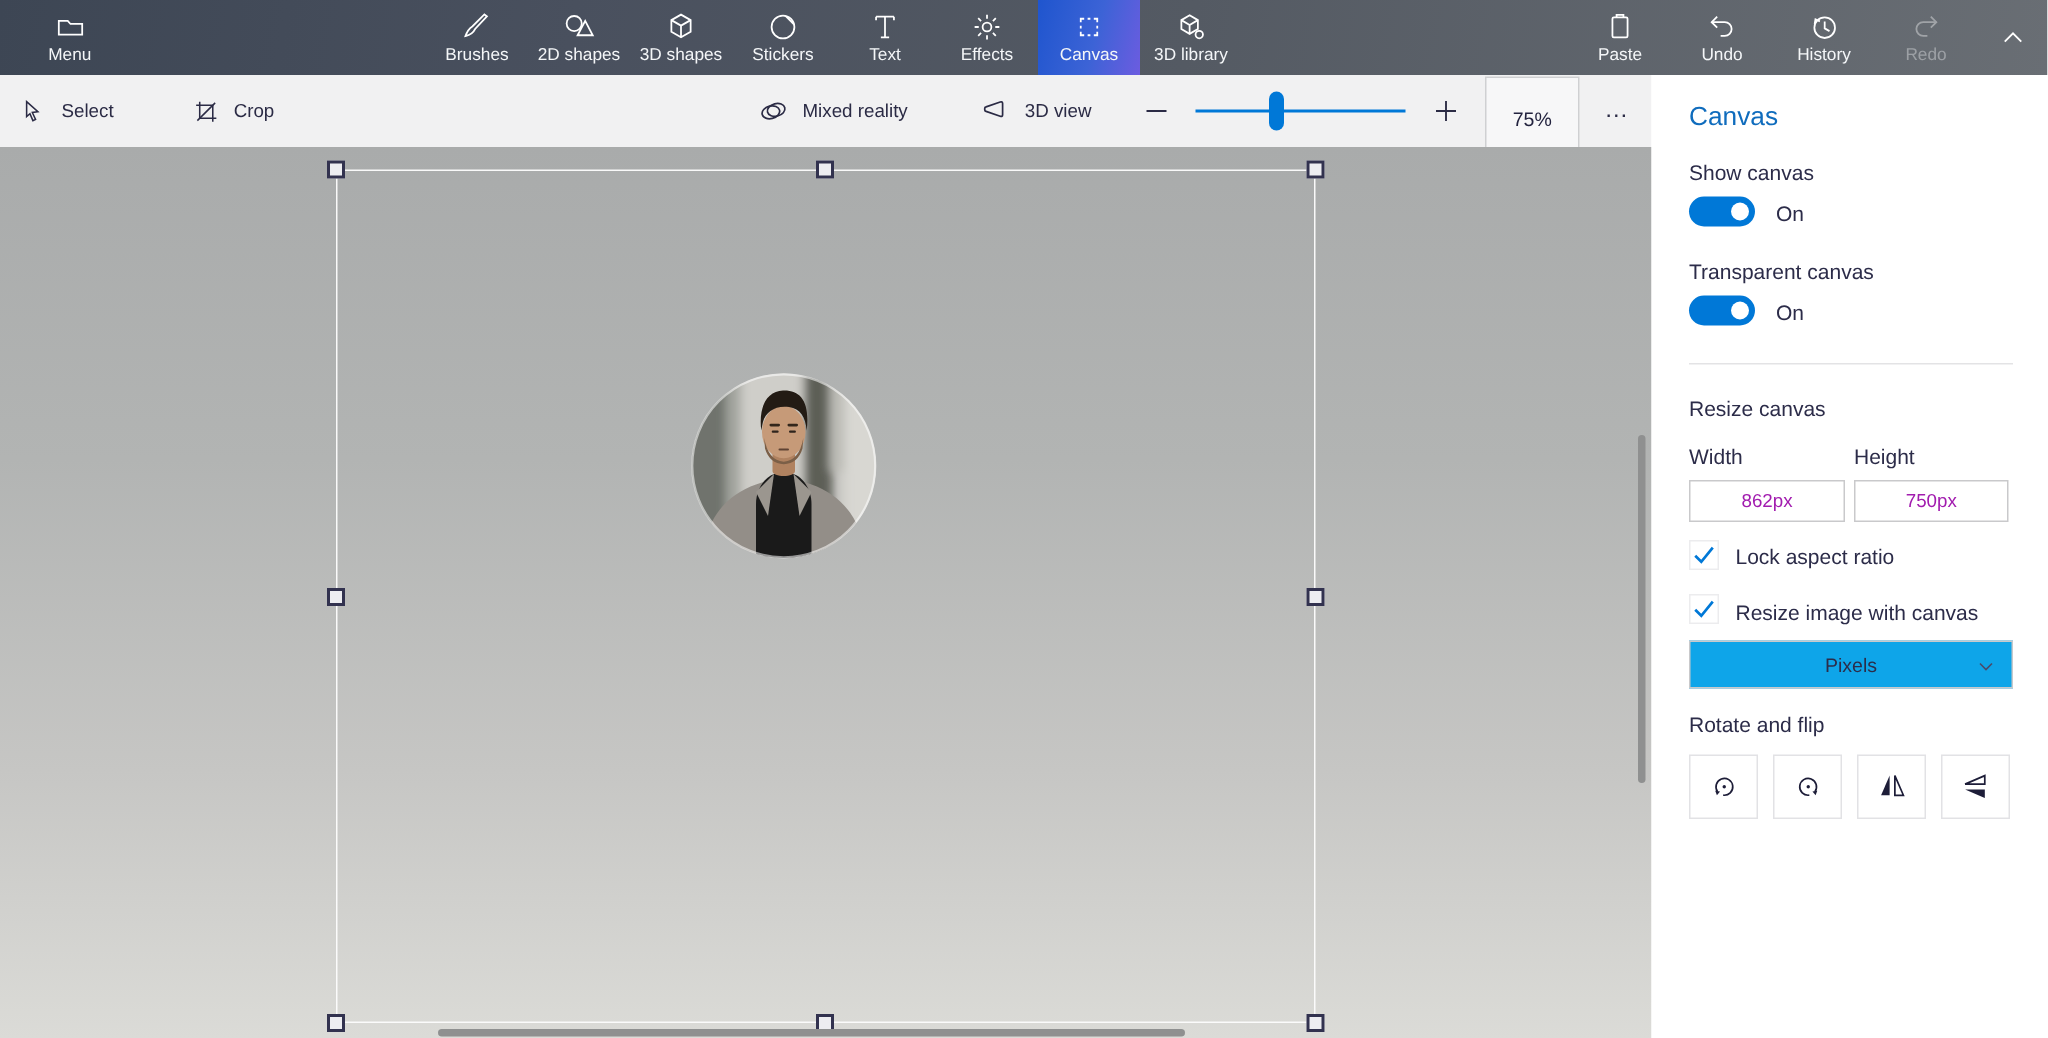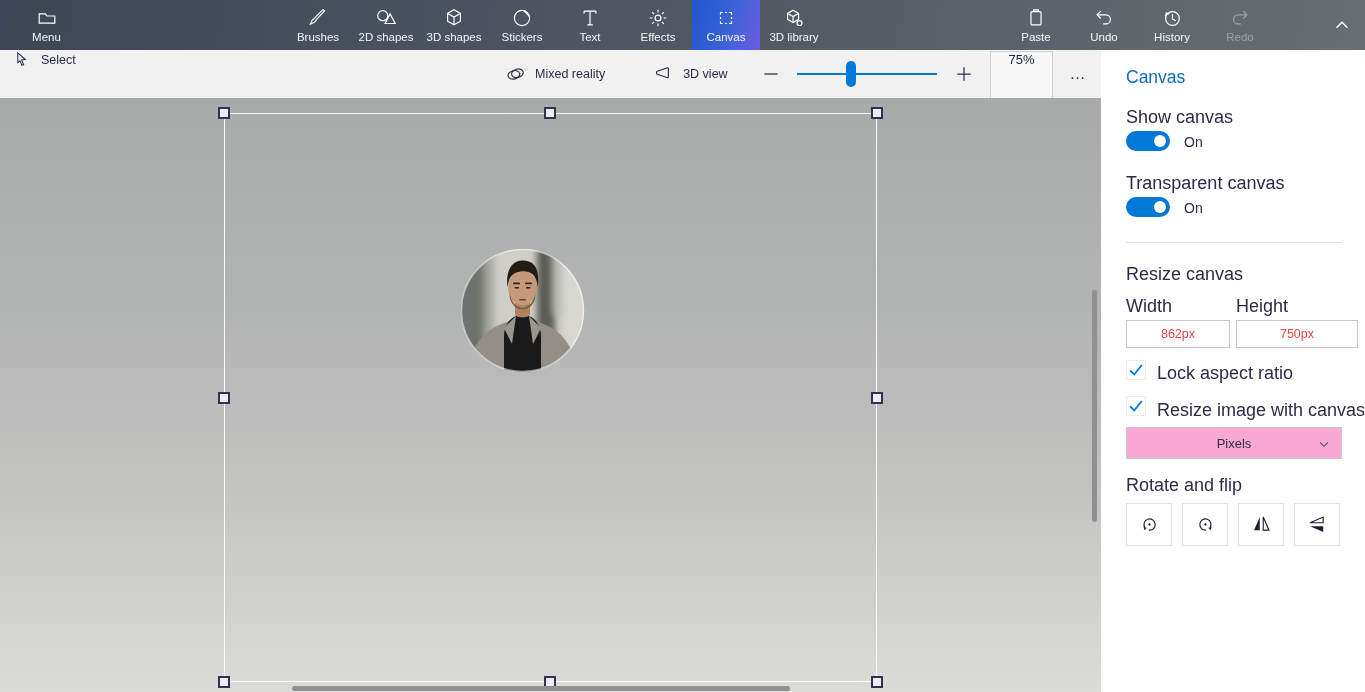--- a/index.html
+++ b/index.html
@@ -12,63 +12,63 @@
     background:linear-gradient(100deg,#3d4654 0%,#49505e 28%,#545a63 58%,#696e74 100%); }
   .tb1-item { position:absolute; top:0; height:50px; width:68px; display:flex; flex-direction:column;
     align-items:center; justify-content:center; gap:2px; color:#fff; }
   .tb1-item .lbl { font-size:11.5px; line-height:12px; white-space:nowrap; color:#f4f6f8; }
   .tb1-group { position:absolute; top:0; height:50px; display:flex;justify-content:space-between; }
   .tb1-group .tb1-item { position:relative; }
   .tb1-item.active { background:linear-gradient(105deg,#1f55ce 0%,#3c63d6 55%,#6c5ce0 100%); }
   .tb1-item.disabled { opacity:.38; }
   .menu-item { left:0;padding-left:25px; }
   .tools-group { left:284px; }
-  .actions-group { left:1002px; }
+  .actions-group { left:1046px; }
   .collapse-btn { position:absolute; left:1322px; top:0; width:40px; height:50px;
     display:flex; align-items:center; justify-content:center; color:#fff; }
 
   
   .toolbar2 { position:absolute; left:0; top:50px; width:1101px; height:48px; background:#f1f1f2; color:#2b2b45; }
   .tb2-item { display:flex; align-items:center; gap:9px; height:48px; font-size:12.5px; white-space:nowrap; }
   .tb2-group { position:absolute; top:0; height:48px; display:flex; align-items:center; }
-  .g-select { left:13px; gap:52px;flex-direction:column; }
+  .g-select { left:13px; gap:52px; }
   .g-view   { left:505px; gap:48px;text-align:right; }
   .zoom-minus { position:absolute; left:756px; top:0; width:30px; height:48px; display:flex; align-items:center; justify-content:center; }
   .zoom-plus  { position:absolute; left:949px; top:0; width:30px; height:48px; display:flex; align-items:center; justify-content:center; }
   .zoom-slider { position:absolute; left:797px; top:0; width:140px; height:48px; }
   .zoom-track { position:absolute; left:0; top:23px; width:140px; height:2px; background:#0078d7; }
   .zoom-thumb { position:absolute; left:49px; top:11px; width:10px; height:26px; border-radius:5px; background:#0078d7; }
   .zoom-box { position:absolute; left:990px; top:1px; width:63px; height:56px; background:#f7f7f8;
-    border:1px solid #cfd0d2; display:flex; align-items:flex-start; justify-content:center; font-size:13px; color:#23233f; }
+    border:1px solid #cfd0d2; display:flex; align-items:center; justify-content:center; font-size:13px; color:#23233f; }
   .more-btn { position:absolute; left:1056px; top:0; width:44px; height:48px; display:flex;
     align-items:center; justify-content:center; font-size:16px; color:#2b2b45; letter-spacing:1px; }
 
   
   .canvasarea { position:absolute; left:0; top:98px; width:1101px; height:594px; overflow:hidden;
     background:linear-gradient(180deg,#a9abab 0%,#b2b4b3 35%,#c6c6c4 70%,#dbdbd7 100%); }
   .selection { position:absolute; left:224px; top:15px; width:653px; height:569px;
     border:1.5px solid rgba(253,253,253,.95); }
   .handle { position:absolute; width:12px; height:12px; background:#ededf1; border:2px solid #32324f; }
   .vscroll { position:absolute; left:1092px; top:192px; width:5px; height:232px; background:#8f9090; border-radius:3px; }
   .hscroll { position:absolute; left:292px; top:588px; width:498px; height:5px; background:#8f9090; border-radius:3px; }
   .photo { position:absolute; left:460px; top:150px; width:125px; height:125px; }
 
   
   .panel { position:absolute; left:1101px; top:50px; width:264px; height:642px; background:#ffffff; color:#2c2c49; }
   .panel .abs { position:absolute; }
   .panel-title { left:25px; top:17px; font-size:17.5px; color:#0f6cbd; }
-  .plabel { font-size:18px; color:#2c2c49; white-space:nowrap; }
+  .plabel { font-size:14px; color:#2c2c49; white-space:nowrap; }
   .toggle { width:44px; height:20px; border-radius:10px; background:#0078d7; position:relative; }
   .toggle .knob { position:absolute; right:4px; top:4px; width:12px; height:12px; border-radius:50%; background:#fff; }
   .toggle-state { font-size:14px; }
   .divider { left:25px; top:192px; width:216px; height:1px; background:#e3e3e5; }
   .numfield { position:absolute; height:28px; border:1px solid #c9c9cb; background:#fff; text-align:center;
-    font-size:12.5px; color:#ef4444; font-family:"Liberation Sans", sans-serif; }
+    font-size:12.5px; color:#a21caf; font-family:"Liberation Sans", sans-serif; }
   .checkbox { width:20px; height:20px; background:#fff; border:1px solid #ececee; display:flex; align-items:center; justify-content:center; }
-  .dropdown { left:25px; top:377px; width:216px; height:32px; border:1px solid #c9c9cb; background:#f9a8d4;
+  .dropdown { left:25px; top:377px; width:216px; height:32px; border:1px solid #c9c9cb; background:#0ea5e9;
     display:flex; align-items:center; justify-content:center; font-size:13px; position:absolute; }
   .dropdown .dd-chevron { position:absolute; right:9px; top:8px; }
   .rf-btn { position:absolute; top:453px; width:46px; height:43px; background:#fff; border:1px solid #e2e2e5;
     display:flex; align-items:center; justify-content:center; color:#1d1d38; }
 </style>
 </head>
 <body>
 
 <div class="topbar">
 
@@ -348,21 +348,21 @@
   <div class="abs toggle-state" style="left:83px; top:150px;">On</div>
 
   <div class="abs divider"></div>
 
   <div class="abs plabel" style="left:25px; top:214px;">Resize canvas</div>
 
   <div class="abs plabel" style="left:25px; top:246px;">Width</div>
   <div class="abs plabel" style="left:135px; top:246px;">Height</div>
 
   <input class="numfield" style="left: 25px; top: 270px; width: 104px;" value="862px">
-  <input class="numfield" style="left: 135px; top: 270px; width: 122px;" value="750px">
+  <input class="numfield" style="left: 135px; top: 270px; width: 103px;" value="750px">
 
   <div class="abs checkbox" style="left:25px; top:310px;">
     <span>
       <svg width="18" height="18" viewBox="0 0 20 20" fill="none" stroke="#0078d7" stroke-width="2">
           <path d="M3.5,10.5 L8,15 L16.5,4.5"></path>
         </svg>
     </span>
   </div>
   <div class="abs plabel" style="left:56px; top:313px;text-align:center;">Lock aspect ratio</div>
 

